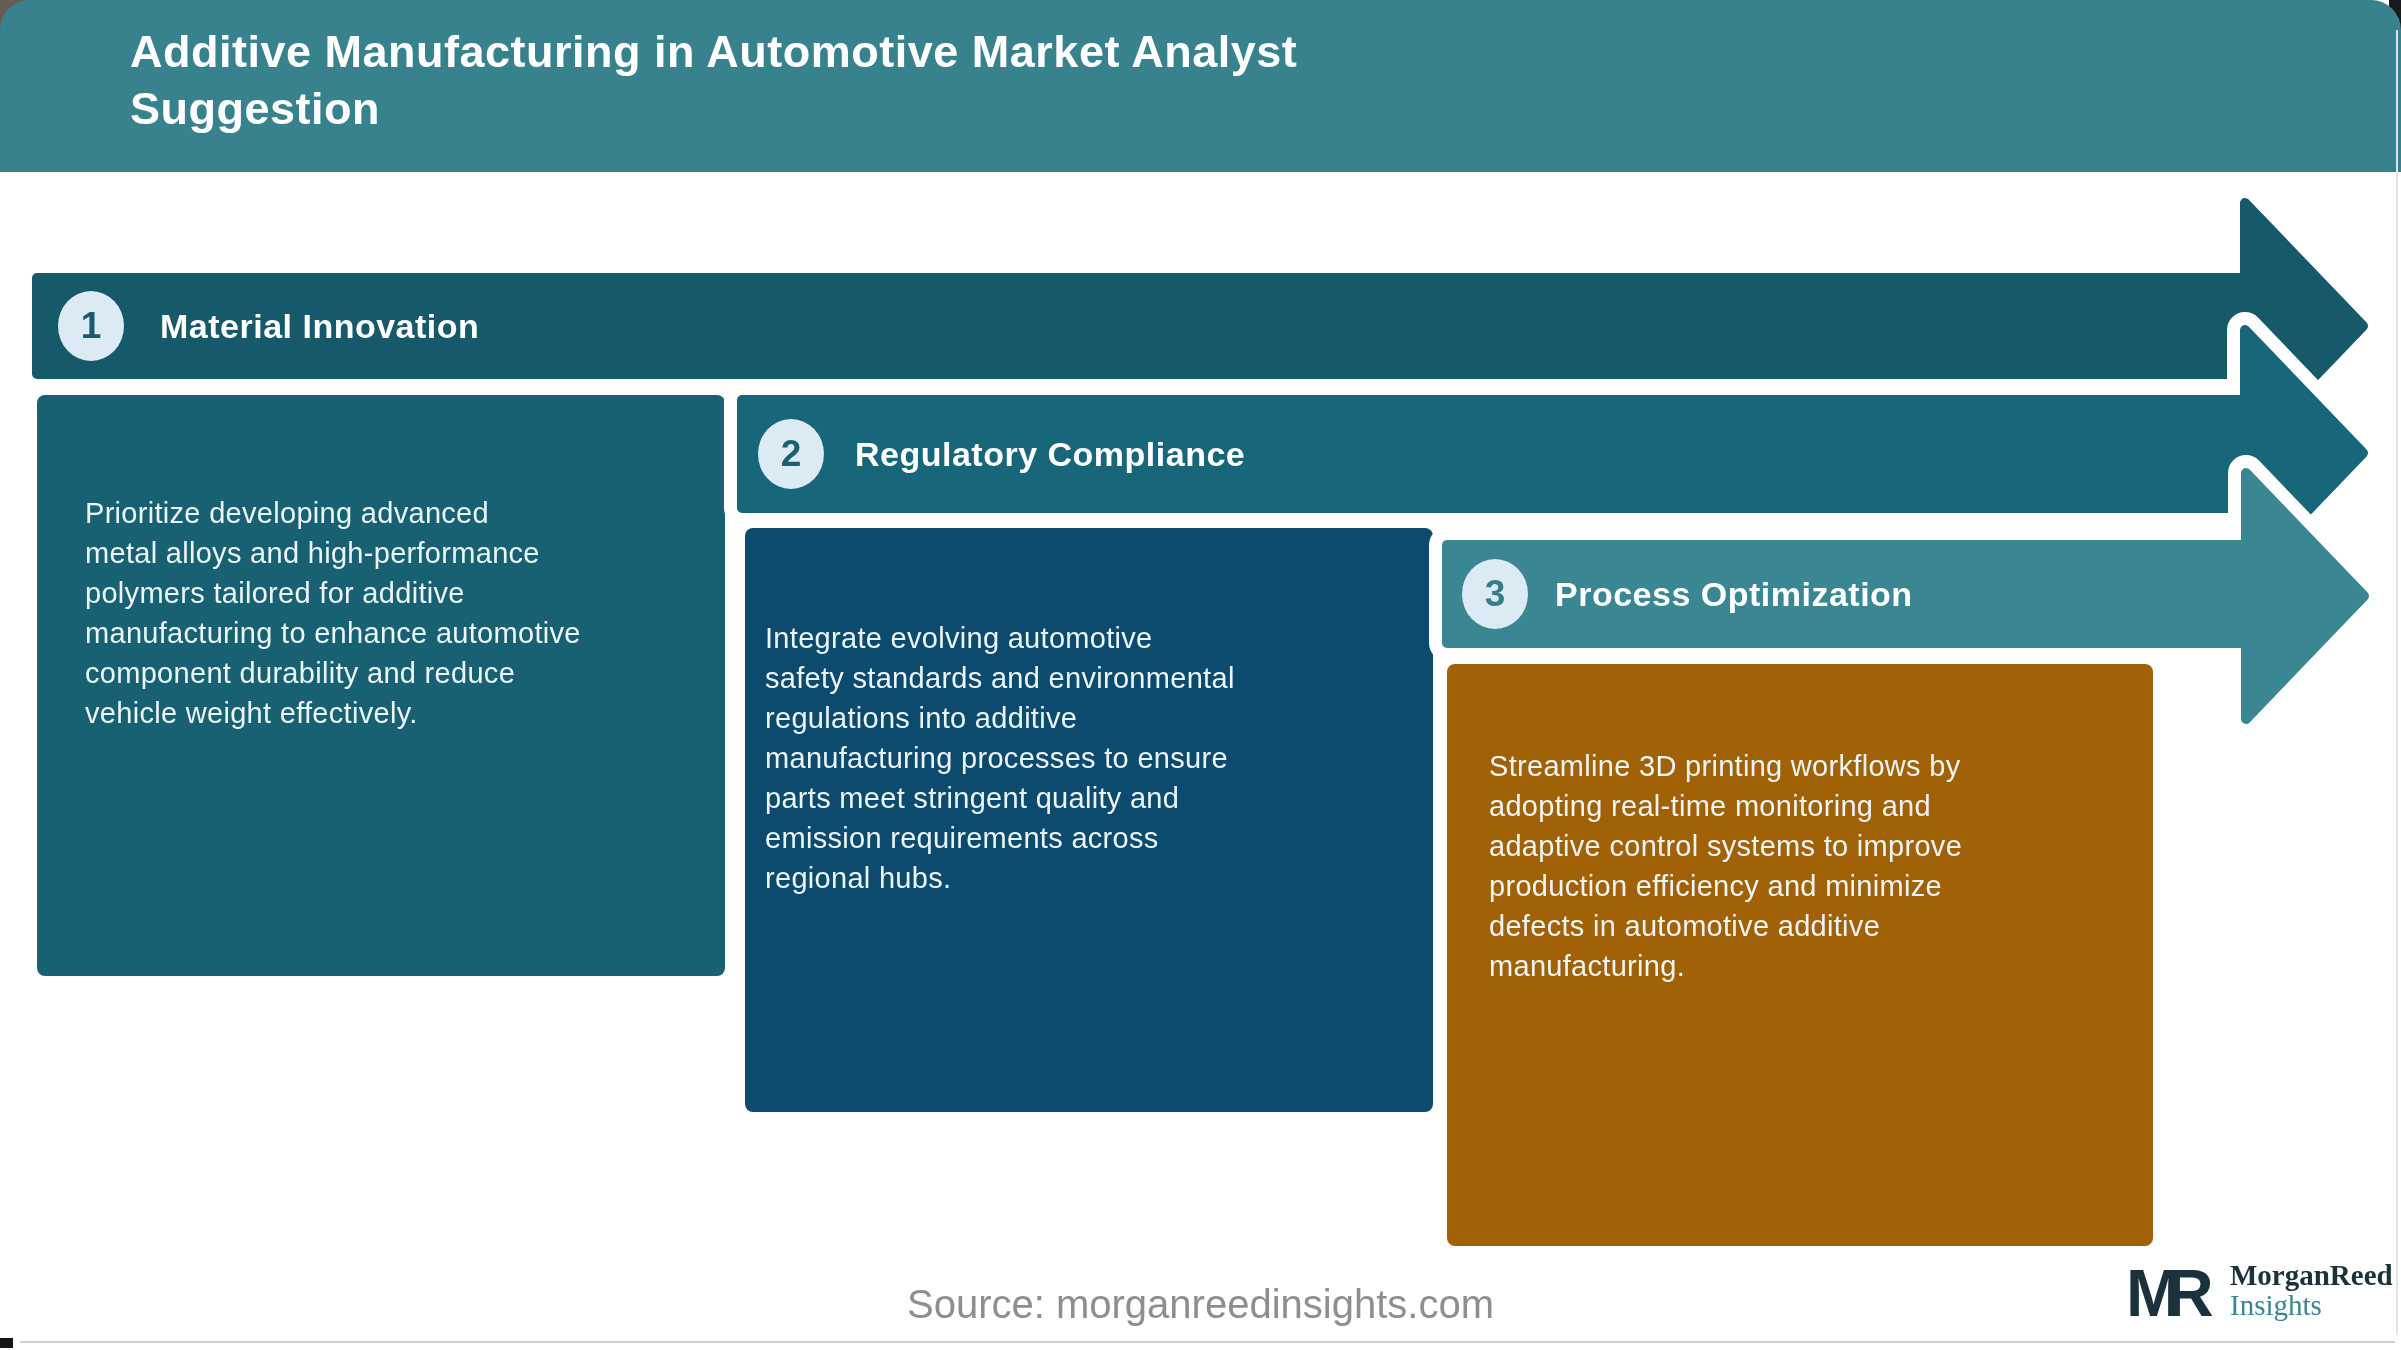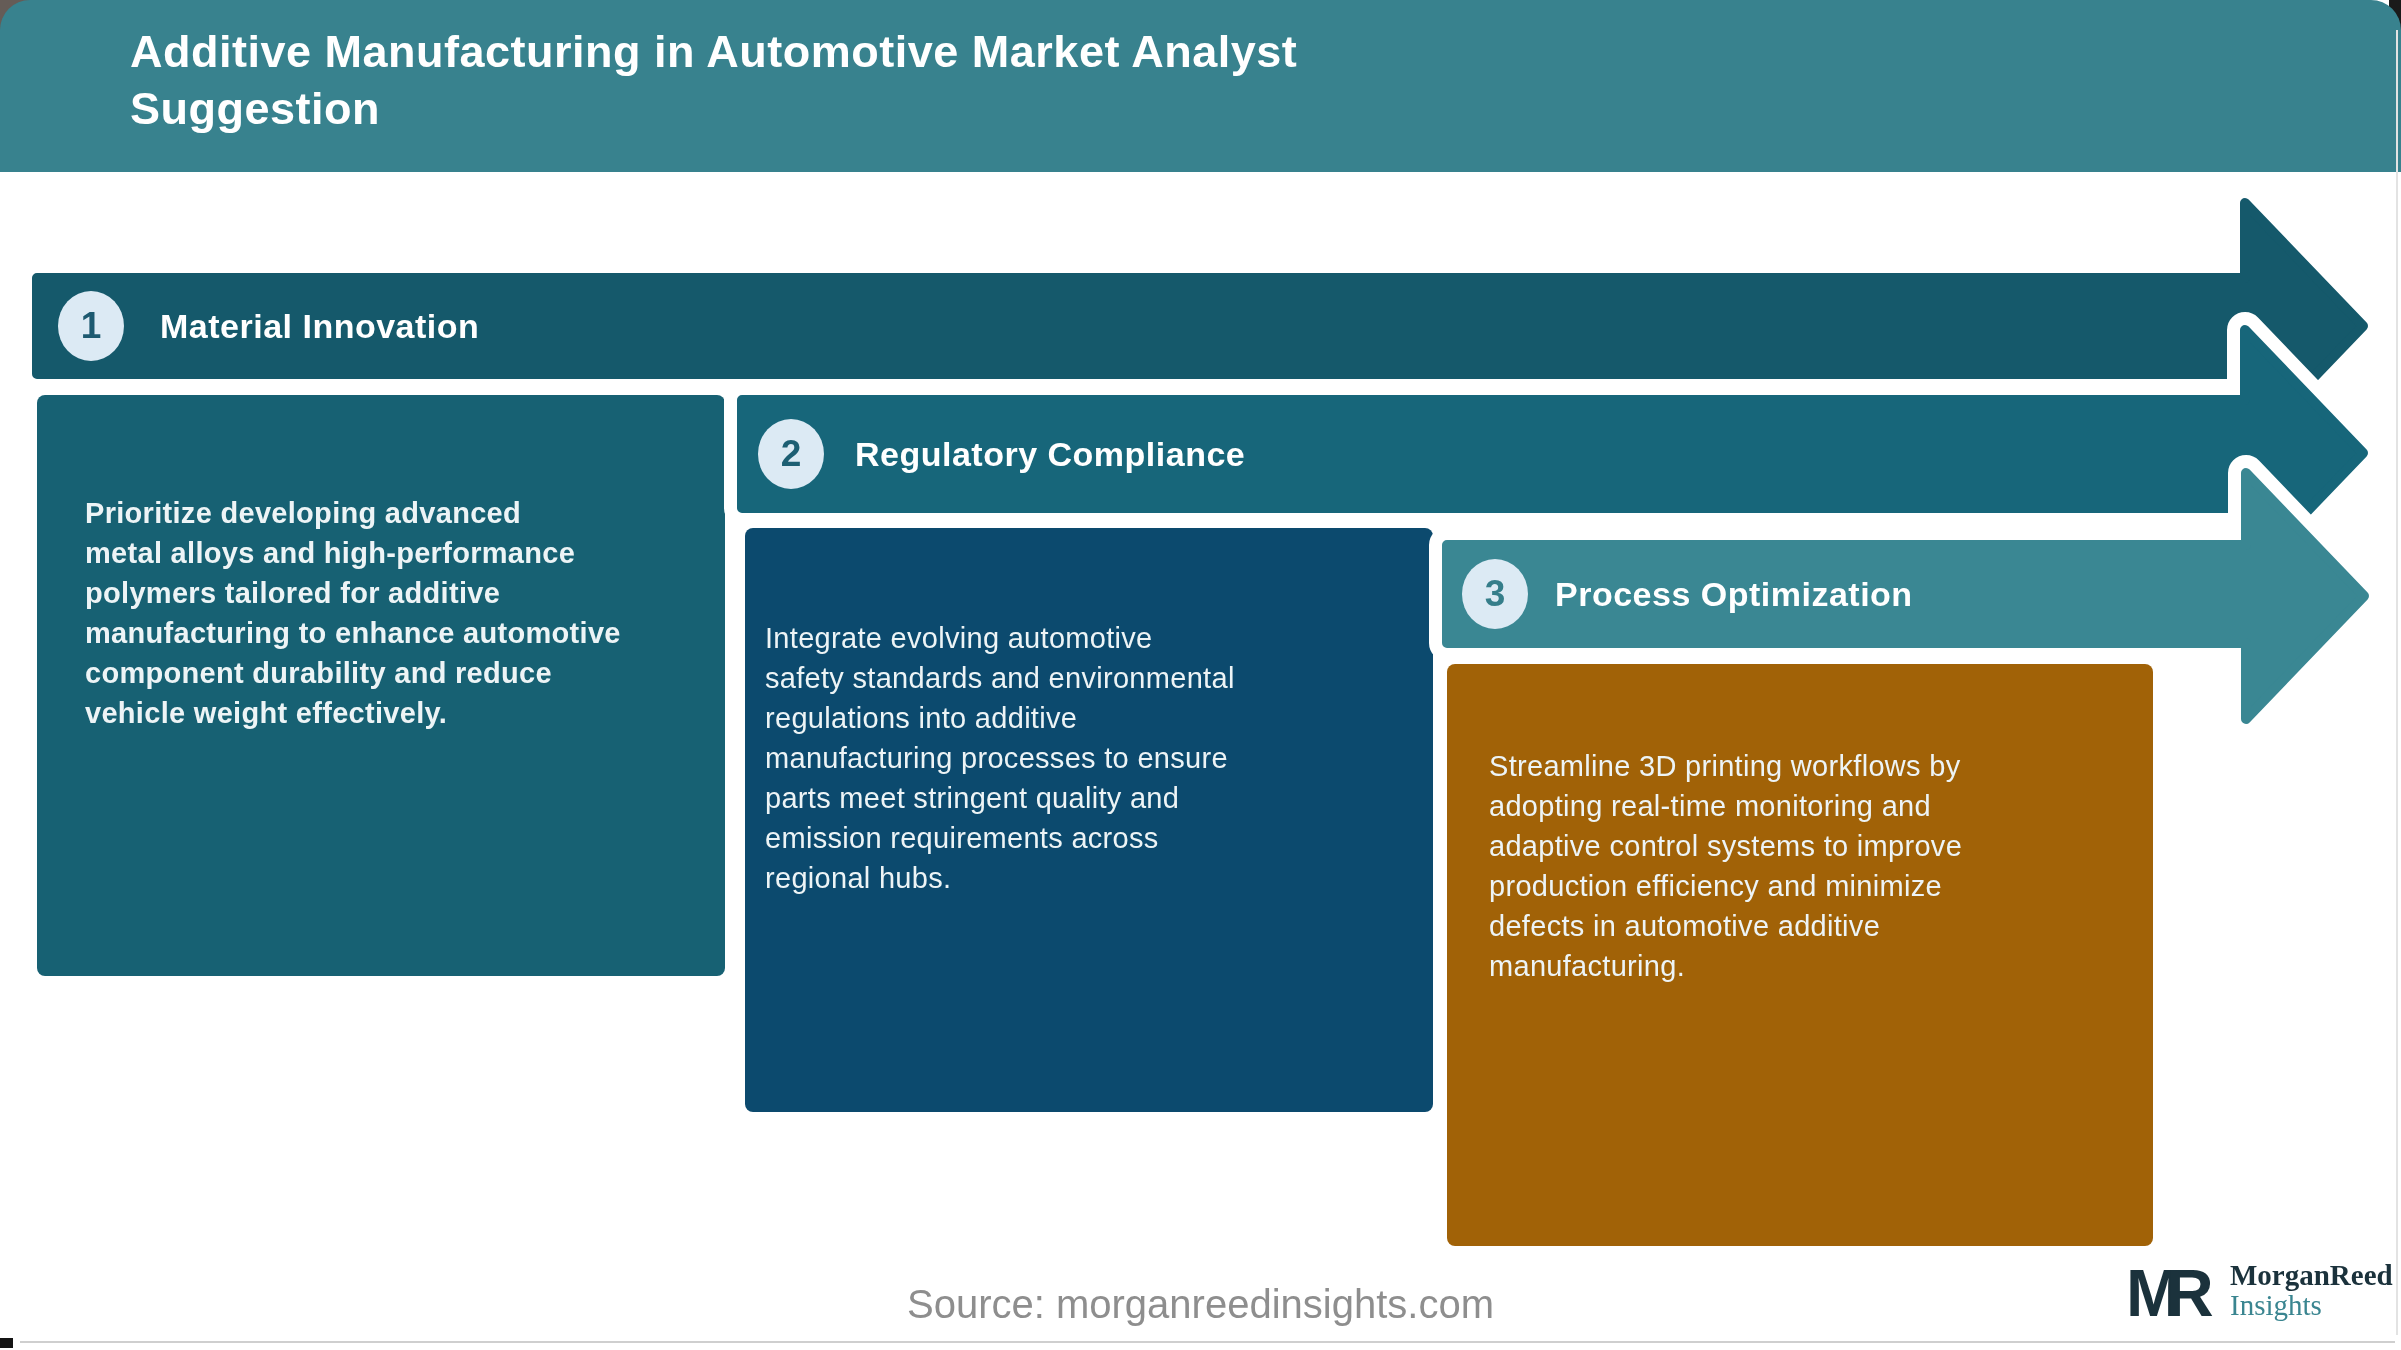--- a/index.html
+++ b/index.html
@@ -29,21 +29,21 @@
   #badge1{left:58px;top:291px;color:#1d5a70;}
   #badge2{left:758px;top:419px;color:#1d5f73;}
   #badge3{left:1462px;top:559px;color:#357e8a;}
   .step-label{position:absolute;z-index:3;color:#ffffff;font-weight:bold;font-size:34px;line-height:70px;letter-spacing:.5px;white-space:nowrap;}
   #label1{left:160px;top:291px;}
   #label2{left:855px;top:419px;}
   #label3{left:1555px;top:559px;}
 
   
   .box{position:absolute;z-index:1;border-radius:8px;color:#edf4f6;font-size:29px;line-height:1.38;white-space:pre-line;box-sizing:border-box;letter-spacing:.3px;}
-  #box1{left:37px;top:395px;width:688px;height:581px;background:#176173;padding:58px 8px 20px 48px;font-weight:bold;}
+  #box1{left:37px;top:395px;width:688px;height:581px;background:#176173;padding:58px 8px 20px 48px;}
   #box2{left:745px;top:528px;width:688px;height:584px;background:#0c4a6e;padding:50px 18px 20px 20px;}
   #box3{left:1447px;top:664px;width:706px;height:582px;background:#a16207;padding:42px 18px 20px 42px;}
 
   
   .source{position:absolute;left:0;top:1282px;width:2401px;text-align:center;color:#8e8e8e;font-size:40px;z-index:1;}
   .logo{position:absolute;left:2126px;top:1258px;display:flex;gap:12px;align-items:center;z-index:2;}
   .logo-text{display:flex;flex-direction:column;justify-content:flex-end;}
   .logo-name{font-family:"Liberation Serif",serif;font-weight:bold;font-size:29px;color:#1b323c;line-height:1.02;}
   .logo-sub{font-family:"Liberation Serif",serif;font-size:29px;color:#3a8590;line-height:1.02;}
 </style>

